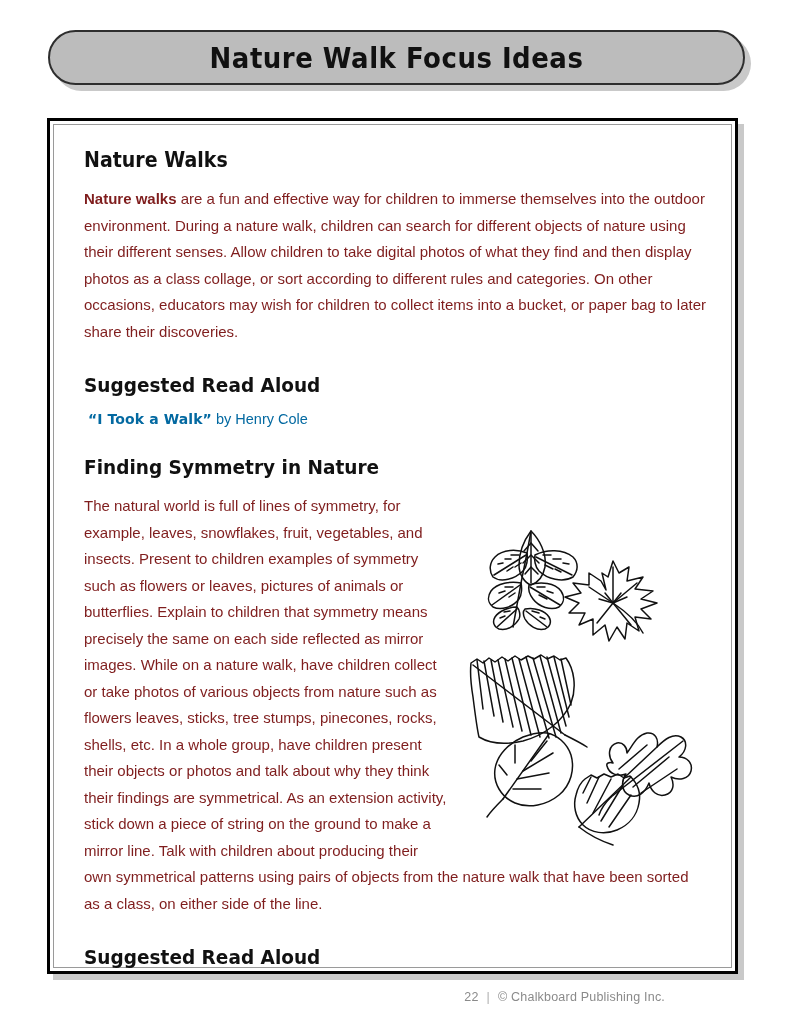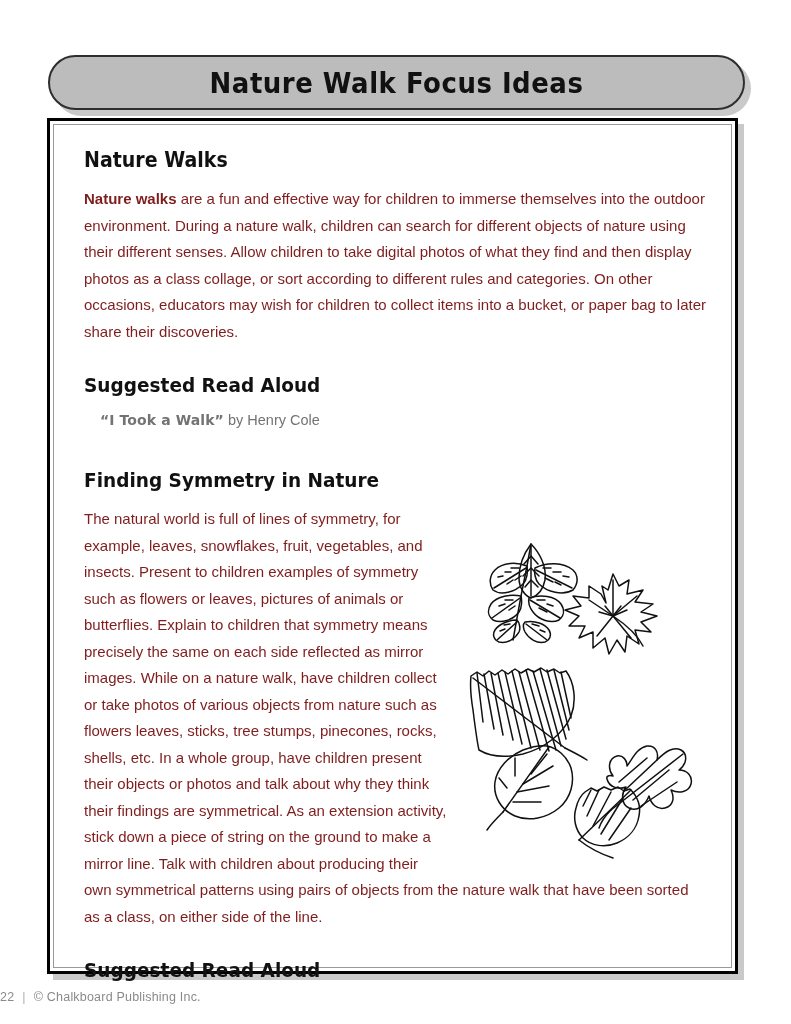--- a/index.html
+++ b/index.html
@@ -12,21 +12,21 @@
     height: 1024px;
     position: relative;
     font-family: "Liberation Sans", sans-serif;
     overflow: hidden;
   }
 
   
   .banner-wrap {
     position: absolute;
     left: 48px;
-    top: 55px;
+    top: 30px;
     width: 697px;
     height: 55px;
   }
   .banner-shadow {
     position: absolute;
     left: 6px;
     top: 6px;
     width: 697px;
     height: 55px;
     border-radius: 28px;
@@ -111,22 +111,22 @@
     line-height: 26.5px;
     color: #7f1d1d;
     margin: 0;
     text-align: left;
   }
   p.body b { font-weight: bold; }
 
   .readaloud-line {
     font-family: "Liberation Sans", sans-serif;
     font-size: 14.5px;
-    color: #737373;
-    margin: 16px;
+    color: #0369a1;
+    margin: 4px;
   }
   .readaloud-line .booktitle {
     font-family: "DejaVu Sans", sans-serif;
     font-weight: bold;
     font-size: 14px;
     letter-spacing: 0.1px;
   }
 
   .gap-a { height: 30px; }
   .gap-b { height: 26px; }
@@ -141,25 +141,26 @@
     shape-margin: 4px;
   }
   .leaf-figure svg { display: block; width: 246px; height: 350px; }
 
   
   .footer {
     position: absolute;
     left: 0;
     top: 990px;
     width: 633px;
-    text-align: left;
+    text-align: right;
     font-family: "Liberation Sans", sans-serif;
     font-size: 12.5px;
     color: #8a8a8a;
     letter-spacing: 0.2px;
+    padding-left: 32px;
   }
   .footer .sep { margin: 0 8px; color: #b0b0b0; }
 </style>
 </head>
 <body>
 
 <div class="banner-wrap">
   <div class="banner-shadow"></div>
   <div class="banner">
     <span class="banner-title">Nature Walk Focus Ideas</span>

